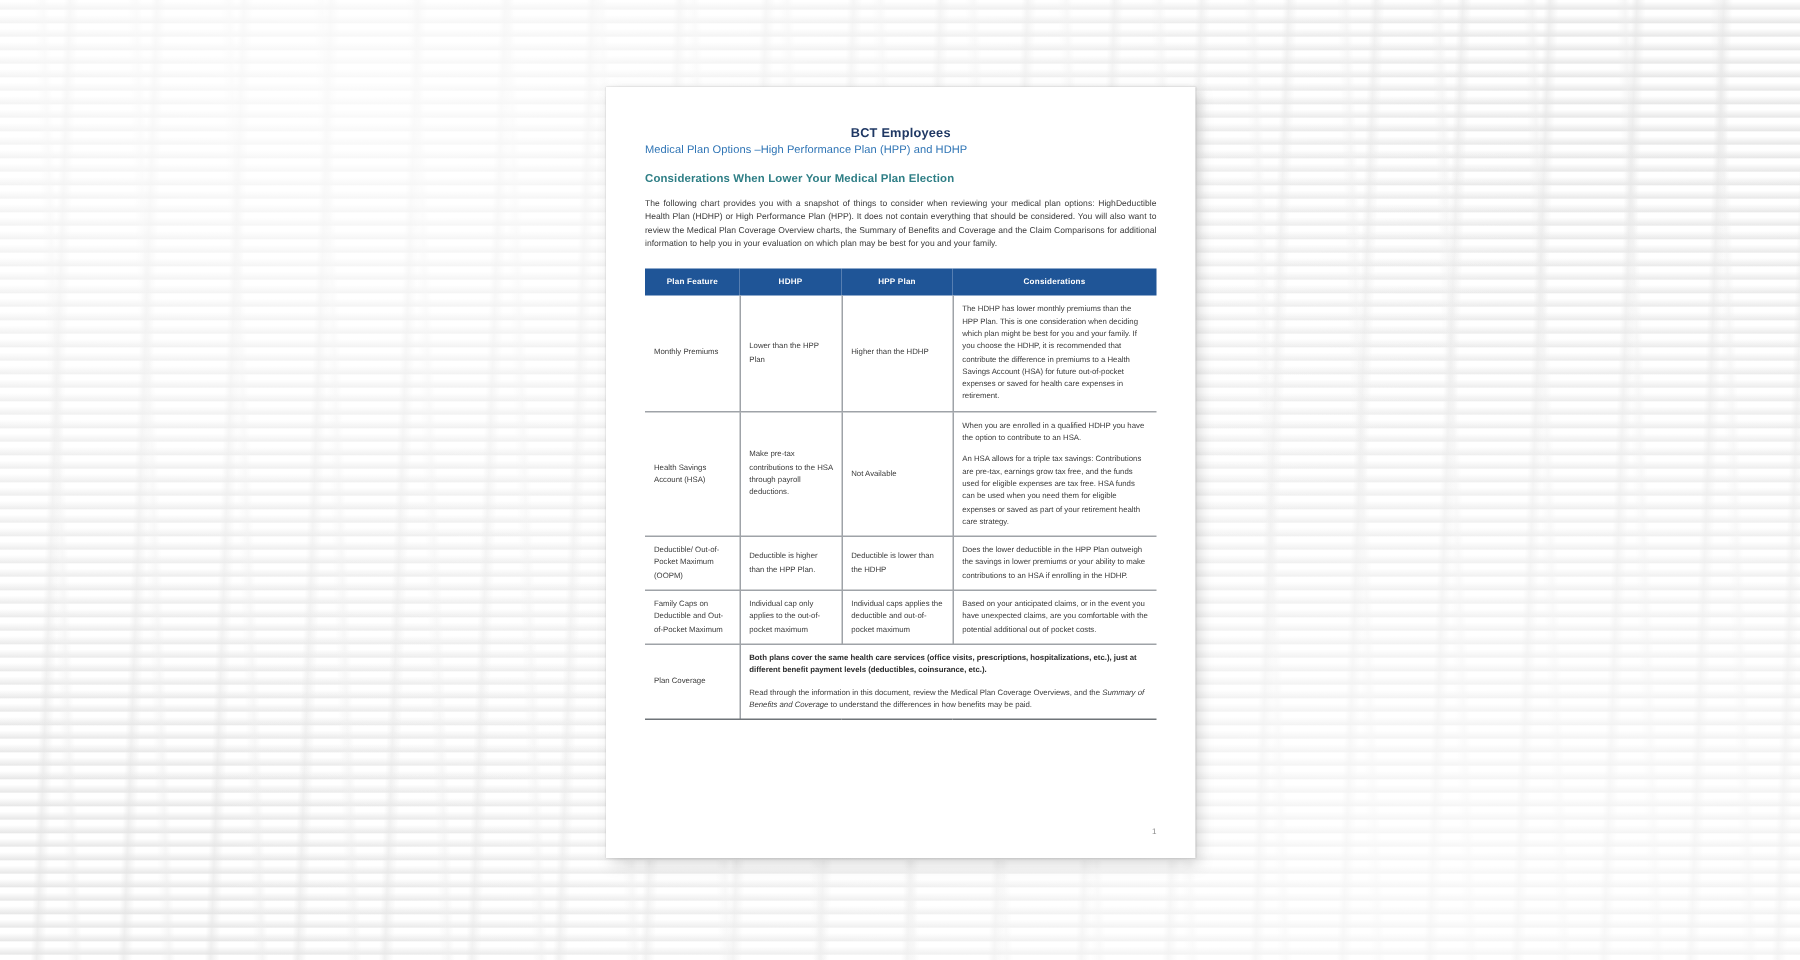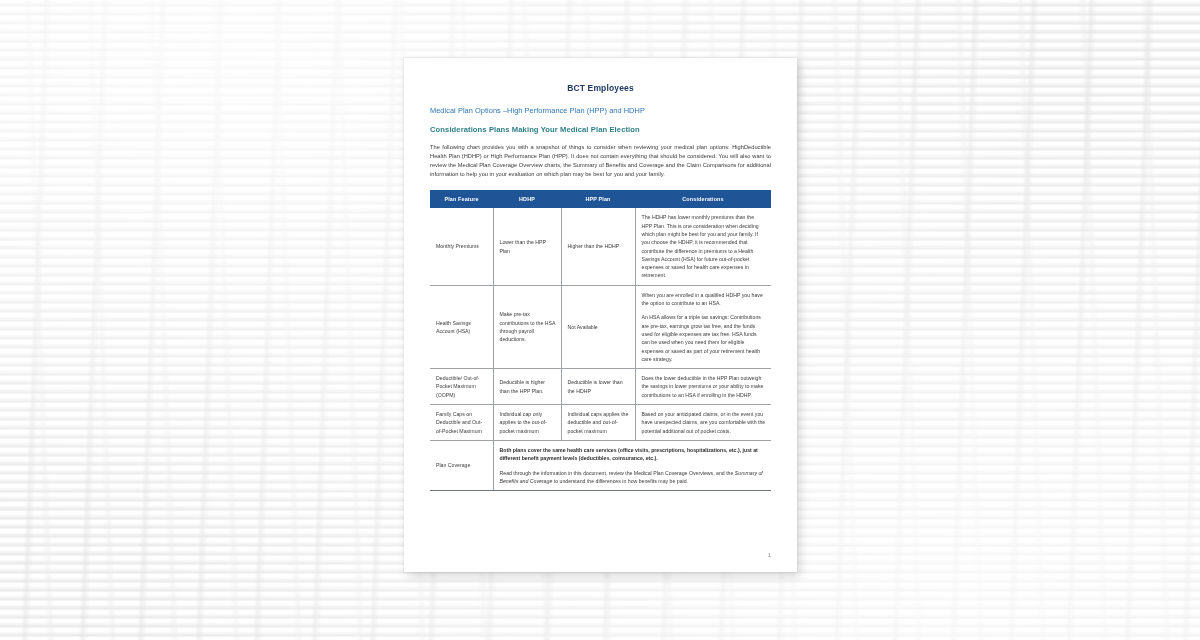--- a/index.html
+++ b/index.html
@@ -91,21 +91,20 @@
     letter-spacing: 0.15px;
   }
   .doc-title-line2 {
     font-size: 9.6px;
     line-height: 13px;
     letter-spacing: 0.1px;
     white-space: nowrap;
   }
 
   .subhead-blue {
-    margin-top: 11px;
     font-size: 7.4px;
     line-height: 11px;
     color: #2E74B5;
     letter-spacing: 0.05px;
   }
   .subhead-teal {
     margin-top: 8px;
     font-size: 7.6px;
     line-height: 11px;
     color: #2F7F86;
@@ -200,21 +199,21 @@
 <div id="backdrop"></div>
 
 <div id="page">
   <div class="page-inner">
 
     <div class="doc-title-block">
       <div class="doc-title-line1">BCT Employees</div>
     </div>
 
     <div class="subhead-blue">Medical Plan Options –High Performance Plan (HPP) and HDHP</div>
-    <div class="subhead-teal">Considerations Plans Making Your Medical Plan Election</div>
+    <div class="subhead-teal">Considerations When Lower Your Medical Plan Election</div>
 
     <p class="intro-para">The following chart provides you with a snapshot of things to consider when reviewing your medical plan options: HighDeductible Health Plan (HDHP) or High Performance Plan (HPP). It does not contain everything that should be considered. You will also want to review the Medical Plan Coverage Overview charts, the Summary of Benefits and Coverage and the Claim Comparisons for additional information to help you in your evaluation on which plan may be best for you and your family.</p>
 
     <table class="cmp">
       <thead>
         <tr>
           <th class="c1">Plan Feature</th>
           <th class="c2">HDHP</th>
           <th class="c3">HPP Plan</th>
           <th class="c4">Considerations</th>

